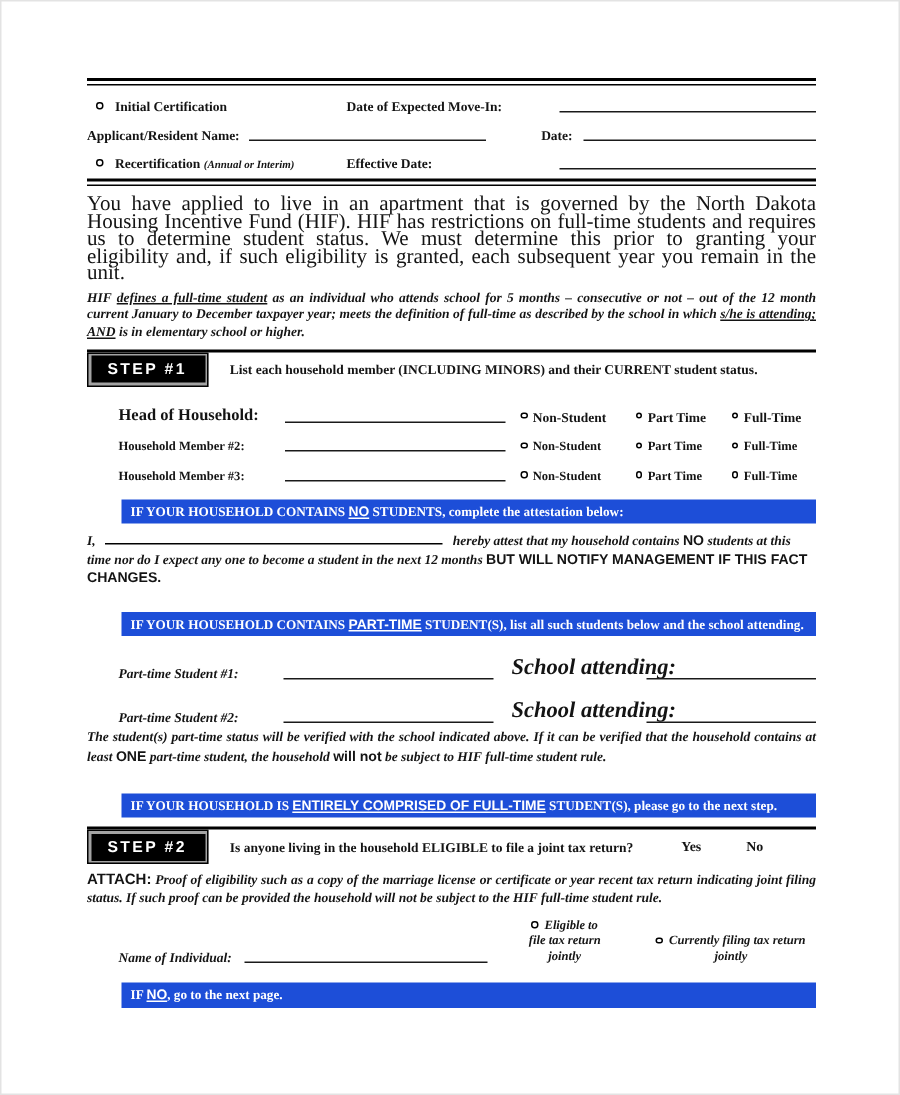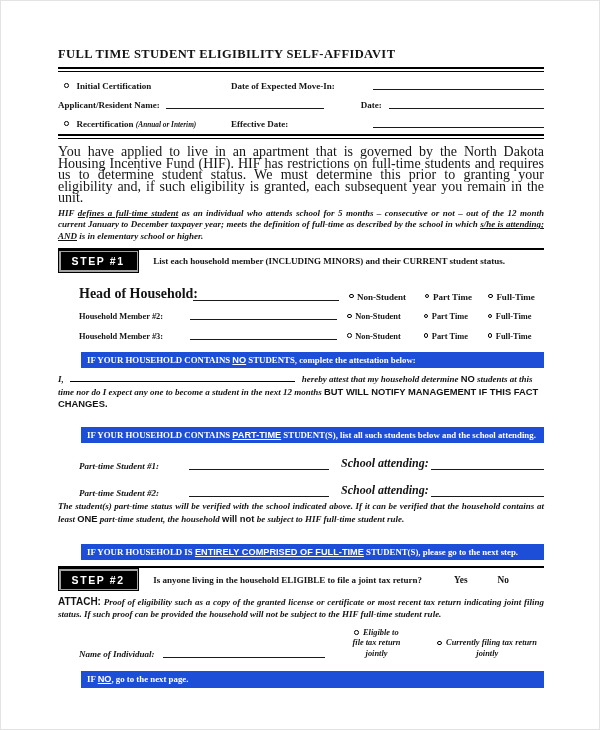--- a/index.html
+++ b/index.html
@@ -43,21 +43,21 @@
   .step-label {
     background:#000; color:#fff;
     font-family:"Liberation Sans", sans-serif; font-weight:bold;
     font-size:10.5px; letter-spacing:1.6px;
     padding:2.5px 12px 3px 11px; white-space:nowrap;
   }
   .step-text { font-weight:bold; font-size:9px; align-self:center; margin-left:14px; display:flex; flex:1; align-items:center; }
   
   .member-row { display:flex; align-items:flex-end; margin:0 0 0 21px; }
   .member-row + .member-row { margin-top:10.5px; }
-  .member-label { font-weight:bold; font-size:14px; width:114px; white-space:nowrap; }
+  .member-label { font-weight:bold; font-size:11px; width:114px; white-space:nowrap; }
   .member-row.smaller .member-label, .member-row.smaller .opt-label { font-size:8.4px; }
   .member-line { width:152px; margin-right:10px; }
   .optcol { display:flex; align-items:center; gap:3.5px; }
   .optcol.c1 { width:79px; }
   .optcol.c2 { width:66px; }
   .optcol.c3 { width:58px; }
   .opt-label { font-weight:bold; font-size:9px; white-space:nowrap; }
   
   .bar {
     margin-left:23px; background:#1d4ed8; color:#fff;
@@ -65,21 +65,21 @@
   }
   .bar .kw { font-family:"Liberation Sans", sans-serif; font-size:9.2px; text-decoration:underline; }
   
   .attest { margin-top:5px; font-size:9px; line-height:12.6px; text-align:left; }
   .attest .bi { font-weight:bold; font-style:italic; }
   .inline-line { display:inline-block; width:225px; border-bottom:1.1px solid #000; height:8px; margin:0 7px 0 6px; }
   
   .pt-row { display:flex; align-items:flex-end; margin-left:21px; }
   .pt-label { font-weight:bold; font-style:italic; font-size:9px; width:110px; white-space:nowrap; }
   .pt-line1 { width:140px; margin-right:12px; }
-  .pt-school { font-weight:bold; font-style:italic; font-size:12px; width:90px; white-space:nowrap; }
+  .pt-school { font-weight:bold; font-style:italic; font-size:15px; width:90px; white-space:nowrap;text-align:right; }
   
   .q-text { flex:none; }
   .yesno { font-weight:bold; font-size:9.3px; margin-left:30px; }
   
   .attach-para { margin-top:5px; font-size:9px; line-height:11.4px; font-weight:bold; font-style:italic; text-align:justify; }
   .attach-kw { font-family:"Liberation Sans", sans-serif; font-style:normal; font-weight:bold; font-size:10px; }
   
   .bottom-row { display:flex; align-items:flex-end; margin:8px 0 0 21px; }
   .bottom-left { flex:1; display:flex; align-items:flex-end; }
   .name-label { font-weight:bold; font-style:italic; font-size:9px; white-space:nowrap; }
@@ -88,21 +88,20 @@
   .optblock .first { display:flex; align-items:center; justify-content:center; gap:4px; }
   .opt-eligible { width:96px; margin-left:4px; }
   .opt-currently { flex:1; margin-left:6px; }
   .mt { margin-top:12px; }
 </style>
 </head>
 <body>
 
 <div class="page">
 
-  <div class="title">FULL TIME STUDENT ELIGIBILITY SELF-AFFIDAVIT</div>
   <div class="rule-double"></div>
 
   <div class="hdr-row">
     <span class="hdr-cola">
       <span class="radio"></span>
       <span class="hdr-label">Initial Certification</span>
     </span>
     <span class="hdr-colb">Date of Expected Move-In:</span>
     <span class="fline grow"></span>
   </div>
@@ -182,21 +181,21 @@
         <span class="opt-label">Part Time</span>
       </span>
     <span class="optcol c3">
         <span class="radio"></span>
         <span class="opt-label">Full-Time</span>
       </span>
   </div>
 
   <div class="bar" style="margin-top:11px;"><span>IF YOUR HOUSEHOLD CONTAINS </span><span class="kw">NO</span><span> STUDENTS, complete the attestation below:</span></div>
 
-  <div class="attest"><span class="bi">I,</span><span class="inline-line"></span><span class="bi">hereby attest that my household determine </span><span class="sans-b">NO</span><span class="bi"> students at this time nor do I expect any one to become a student in the next 12 months </span><span class="sans-b">BUT WILL NOTIFY MANAGEMENT IF THIS FACT CHANGES.</span></div>
+  <div class="attest"><span class="bi">I,</span><span class="inline-line"></span><span class="bi">hereby attest that my household contains </span><span class="sans-b">NO</span><span class="bi"> students at this time nor do I expect any one to become a student in the next 12 months </span><span class="sans-b">BUT WILL NOTIFY MANAGEMENT IF THIS FACT CHANGES.</span></div>
 
   <div class="bar" style="margin-top:16px;"><span>IF YOUR HOUSEHOLD CONTAINS </span><span class="kw">PART-TIME</span><span> STUDENT(S), list all such students below and the school attending.</span></div>
 
   <div class="pt-row" style="margin-top:13px;">
     <span class="pt-label">Part-time Student #1:</span>
     <span class="fline pt-line1"></span>
     <span class="pt-school">School attending:</span>
     <span class="fline grow"></span>
   </div>
 
@@ -216,21 +215,21 @@
       <div class="step-label">STEP #2</div>
     </div>
     <div class="step-text">
       <span class="q-text">Is anyone living in the household ELIGIBLE to file a joint tax return?</span>
       <span class="yesno" style="margin-left:32px;">Yes</span>
       <span class="yesno" style="margin-right:16px;">No</span>
     </div>
   </div>
 
 
-  <div class="attach-para"><span class="attach-kw">ATTACH:</span><span> Proof of eligibility such as a copy of the granted license or certificate or most recent tax return indicating joint filing status. If such proof can be provided the household will not be subject to the HIF full-time student rule.</span></div>
+  <div class="attach-para"><span class="attach-kw">ATTACH:</span><span> Proof of eligibility such as a copy of the marriage license or certificate or year recent tax return indicating joint filing status. If such proof can be provided the household will not be subject to the HIF full-time student rule.</span></div>
 
   <div class="bottom-row">
     <div class="bottom-left">
       <span class="name-label">Name of Individual:</span>
       <span class="fline name-line"></span>
     </div>
     <div class="optblock opt-eligible">
       <div class="first">
           <span class="radio"></span>
           <span>Eligible to</span>

